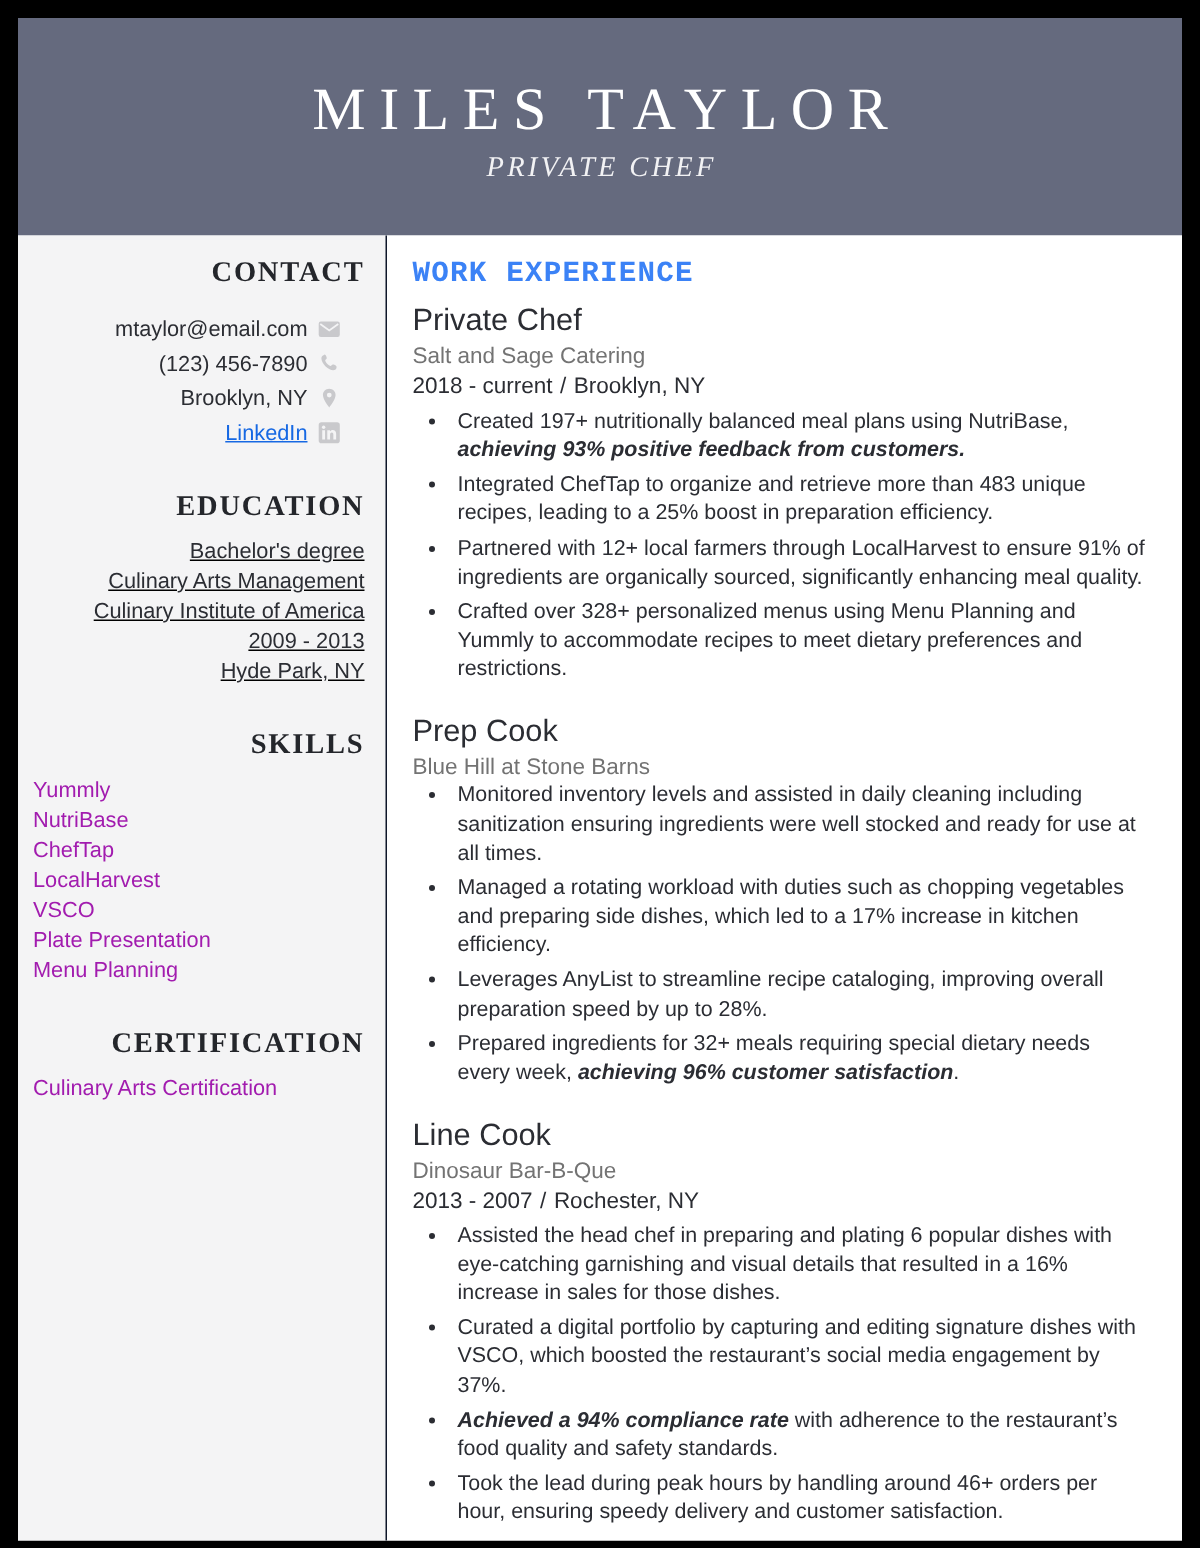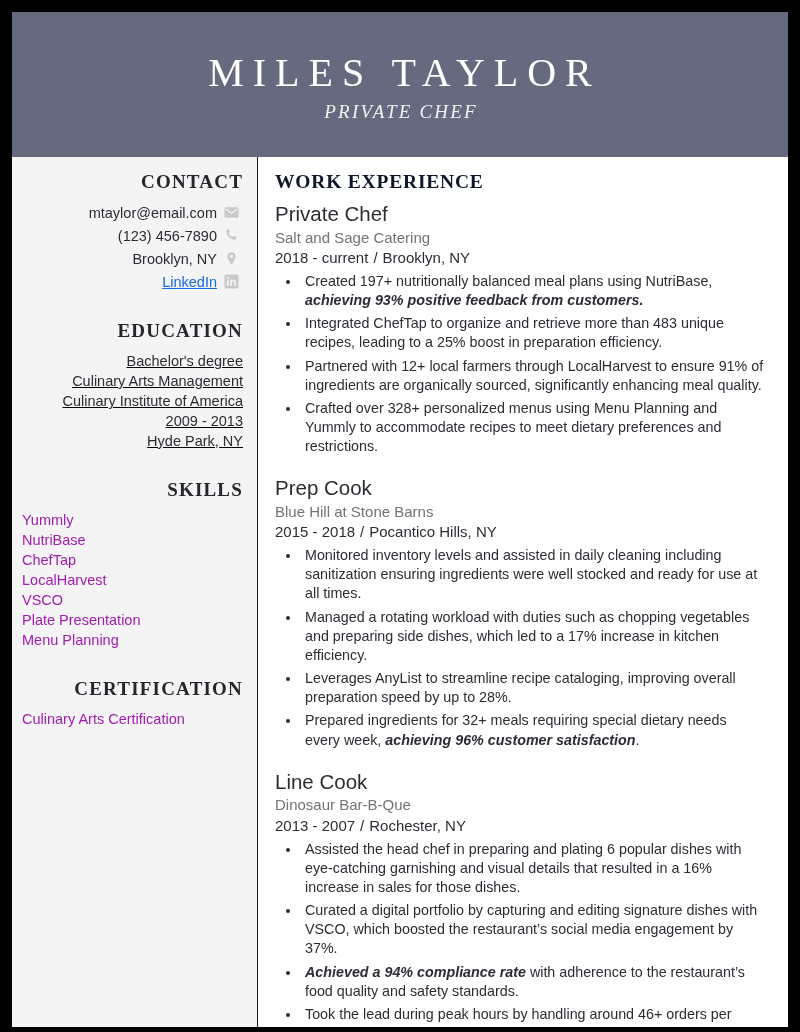--- a/index.html
+++ b/index.html
@@ -86,21 +86,21 @@
     font-family: "Liberation Serif", serif;
     font-weight: bold;
     font-size: 19px;
     letter-spacing: 1.2px;
     color: #24262b;
     text-align: right;
     margin: 0 0 9px 0;
   }
   .side-heading.gap { margin-top: 28px; }
 
-  .contact-list { margin: 4px; padding: 0; list-style: none; }
+  .contact-list { margin: 16px; padding: 0; list-style: none; }
   .contact-row {
     display: flex;
     align-items: center;
     justify-content: flex-end;
     gap: 7px;
     margin-bottom: 2px;
     height: 21px;
   }
   .contact-text {
     font-size: 14.5px;
@@ -132,25 +132,25 @@
   .skills-list { margin: 0; padding: 0; list-style: none; }
   .skills-list li {
     font-size: 14.5px;
     color: #a21caf;
     text-align: left;
     line-height: 1.38;
   }
 
   
   .main-heading {
-    font-family: Liberation Serif, serif;
+    font-family: Liberation Mono, monospace;
     font-weight: bold;
     font-size: 19.5px;
     letter-spacing: 0.8px;
-    color: #0f172a;
+    color: #3b82f6;
     margin: 0 0 8px 0;
   }
   .job { margin-bottom: 19px; }
   .job:last-child { margin-bottom: 0; }
   .job-title {
     font-size: 20.5px;
     font-weight: 400;
     color: #2b2d33;
     line-height: 1.25;
     margin: 0 0 1px 0;
@@ -278,21 +278,20 @@
             <ul class="bullets">
               <li><span>Created 197+ nutritionally balanced meal plans using NutriBase, </span><b>achieving 93% positive feedback from customers.</b></li>
               <li><span>Integrated ChefTap to organize and retrieve more than 483 unique recipes, leading to a 25% boost in preparation efficiency.</span></li>
               <li><span>Partnered with 12+ local farmers through LocalHarvest to ensure 91% of ingredients are organically sourced, significantly enhancing meal quality.</span></li>
               <li><span>Crafted over 328+ personalized menus using Menu Planning and Yummly to accommodate recipes to meet dietary preferences and restrictions.</span></li>
             </ul>
           </div>
           <div class="job">
             <div class="job-title">Prep Cook</div>
             <div class="job-company">Blue Hill at Stone Barns</div>
-            <div class="job-meta"><span>2015 - 2018</span><span class="sep">/</span><span>Pocantico Hills, NY</span></div>
             <ul class="bullets">
               <li><span>Monitored inventory levels and assisted in daily cleaning including sanitization ensuring ingredients were well stocked and ready for use at all times.</span></li>
               <li><span>Managed a rotating workload with duties such as chopping vegetables and preparing side dishes, which led to a 17% increase in kitchen efficiency.</span></li>
               <li><span>Leverages AnyList to streamline recipe cataloging, improving overall preparation speed by up to 28%.</span></li>
               <li><span>Prepared ingredients for 32+ meals requiring special dietary needs every week, </span><b>achieving 96% customer satisfaction</b><span>.</span></li>
             </ul>
           </div>
           <div class="job">
             <div class="job-title">Line Cook</div>
             <div class="job-company">Dinosaur Bar-B-Que</div>

